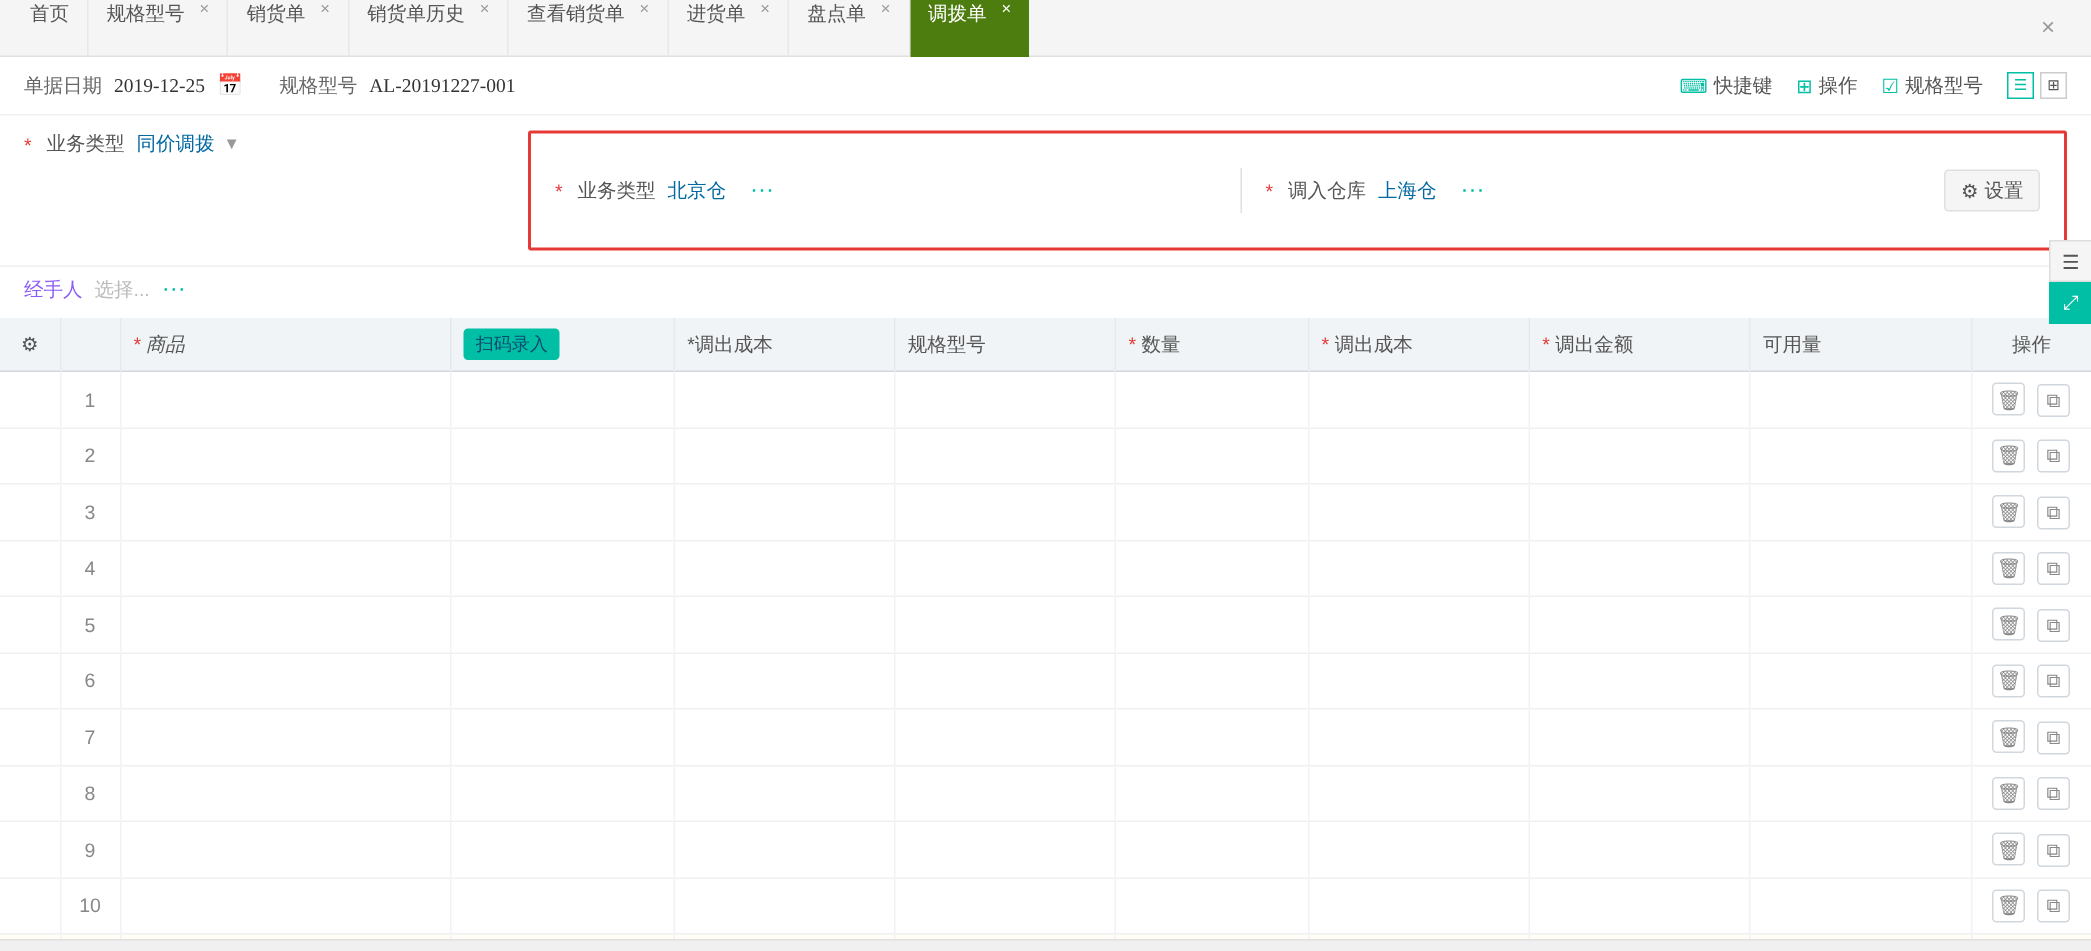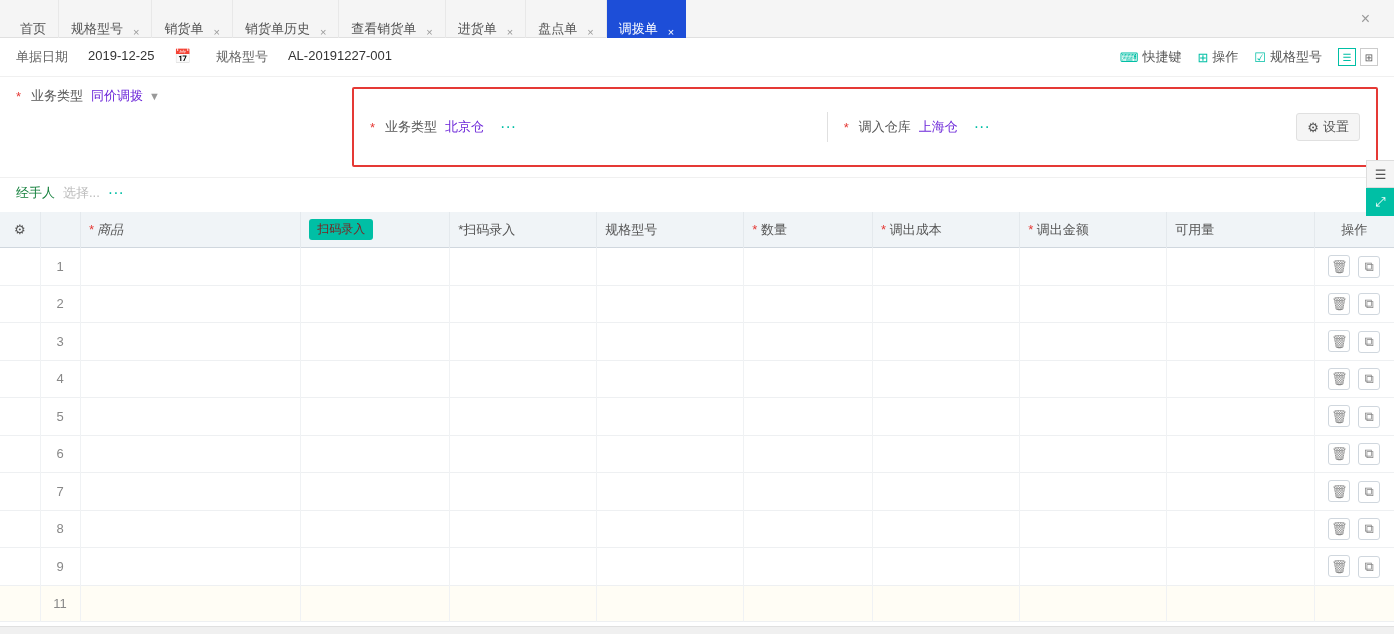--- a/index.html
+++ b/index.html
@@ -9,32 +9,32 @@
     .tab-bar {
       display: flex;
       align-items: center;
       border-bottom: 1px solid #e0e0e0;
       background: #f5f5f5;
       padding: 0 8px;
       height: 38px;
     }
     .tab-item {
       display: flex;
-      align-items: flex-end;
+      align-items: flex-start;
       padding: 0 12px;
       height: 38px;
       cursor: pointer;
       color: #555;
       border-right: 1px solid #e8e8e8;
       white-space: nowrap;
       font-size: 13px;
       gap: 6px;
     }
     .tab-item.active {
-      background: #1d4ed8;
+      background: #4d7c0f;
       color: #fff;
       border-right: none;
     }
     .tab-close {
       font-size: 11px;
       color: #999;
       cursor: pointer;
       margin-left: 4px;
     }
     .tab-item.active .tab-close { color: #fff; }
@@ -53,22 +53,24 @@
     .header-row {
       display: flex;
       align-items: center;
       padding: 10px 16px;
       border-bottom: 1px solid #f0f0f0;
       gap: 24px;
       background: #fff;
     }
     .header-field {
       display: flex;
-      gap: 20px;
+      align-items: center;
+      gap: 8px;
       font-size: 13px;
+      font-family: Liberation Serif, serif;
     }
     .header-label { color: #666; }
     .header-value { color: #333; font-weight: 500; }
     .calendar-icon { color: #00bfa5; font-size: 14px; cursor: pointer; }
     .header-right {
       margin-left: auto;
       display: flex;
       align-items: center;
       gap: 16px;
       color: #555;
@@ -118,21 +120,21 @@
       gap: 0;
       min-height: 80px;
     }
     .form-field {
       display: flex;
       align-items: center;
       gap: 8px;
     }
     .required-star { color: #e53935; margin-right: 2px; }
     .field-label { color: #555; }
-    .field-value { color: #6d28d9; }
+    .field-value { color: #0369a1; }
     .select-dropdown {
       display: flex;
       align-items: center;
       gap: 6px;
       cursor: pointer;
     }
     .dropdown-arrow { color: #999; font-size: 11px; }
     .ellipsis-btn {
       color: #00bfa5;
       cursor: pointer;
@@ -164,21 +166,21 @@
       margin-left: 12px;
     }
 
     
     .person-row {
       padding: 6px 16px 10px 16px;
       display: flex;
       align-items: center;
       gap: 8px;
     }
-    .person-label { color: #15803d; }
+    .person-label { color: #8b5cf6; }
     .person-placeholder { color: #bbb; }
     .person-ellipsis { color: #00bfa5; cursor: pointer; font-size: 16px; }
 
     
     .table-container {
       flex: 1;
       overflow: auto;
     }
     table {
       width: 100%;
@@ -207,21 +209,21 @@
     .th-unit { min-width: 80px; }
     .th-spec { min-width: 80px; }
     .th-qty { min-width: 70px; }
     .th-cost { min-width: 80px; }
     .th-amount { min-width: 80px; }
     .th-available { min-width: 80px; }
     .th-ops { width: 80px; text-align: center; }
 
     .scan-btn {
       background: #00bfa5;
-      color: #7f1d1d;
+      color: #0c4a6e;
       border: none;
       border-radius: 3px;
       padding: 2px 8px;
       font-size: 12px;
       cursor: pointer;
       white-space: nowrap;
     }
 
     tbody tr {
       border-bottom: 1px solid #eef0f2;
@@ -409,21 +411,21 @@
         <tr>
           <th class="th-gear"><span>⚙</span></th>
           <th class="th-row-num"></th>
           <th class="th-product">
             <span style="color:#e53935;">*</span>
             <span>商品</span>
           </th>
           <th>
             <button class="scan-btn">扫码录入</button>
           </th>
-          <th class="th-unit">*扫码录入</th>
+          <th class="th-unit">*调出成本</th>
           <th class="th-spec">规格型号</th>
           <th class="th-qty">
             <span style="color:#e53935;">*</span>
             <span>数量</span>
           </th>
           <th class="th-cost">
             <span style="color:#e53935;">*</span>
             <span>调出成本</span>
           </th>
           <th class="th-amount">
@@ -572,20 +574,36 @@
     <td></td>
     <td></td>
     <td></td>
     <td></td>
     <td></td>
     <td class="td-ops">
       <span class="op-icon" title="删除">🗑</span>
       <span class="op-icon" title="复制">⧉</span>
     </td>
   </tr>
+          <tr>
+    <td></td>
+    <td class="td-row-num">10</td>
+    <td></td>
+    <td></td>
+    <td></td>
+    <td></td>
+    <td></td>
+    <td></td>
+    <td></td>
+    <td></td>
+    <td class="td-ops">
+      <span class="op-icon" title="删除">🗑</span>
+      <span class="op-icon" title="复制">⧉</span>
+    </td>
+  </tr>
           <tr style="background: rgb(255, 253, 245);">
     <td></td>
     <td class="td-row-num">11</td>
     <td></td>
     <td></td>
     <td></td>
     <td></td>
     <td></td>
     <td></td>
     <td></td>

